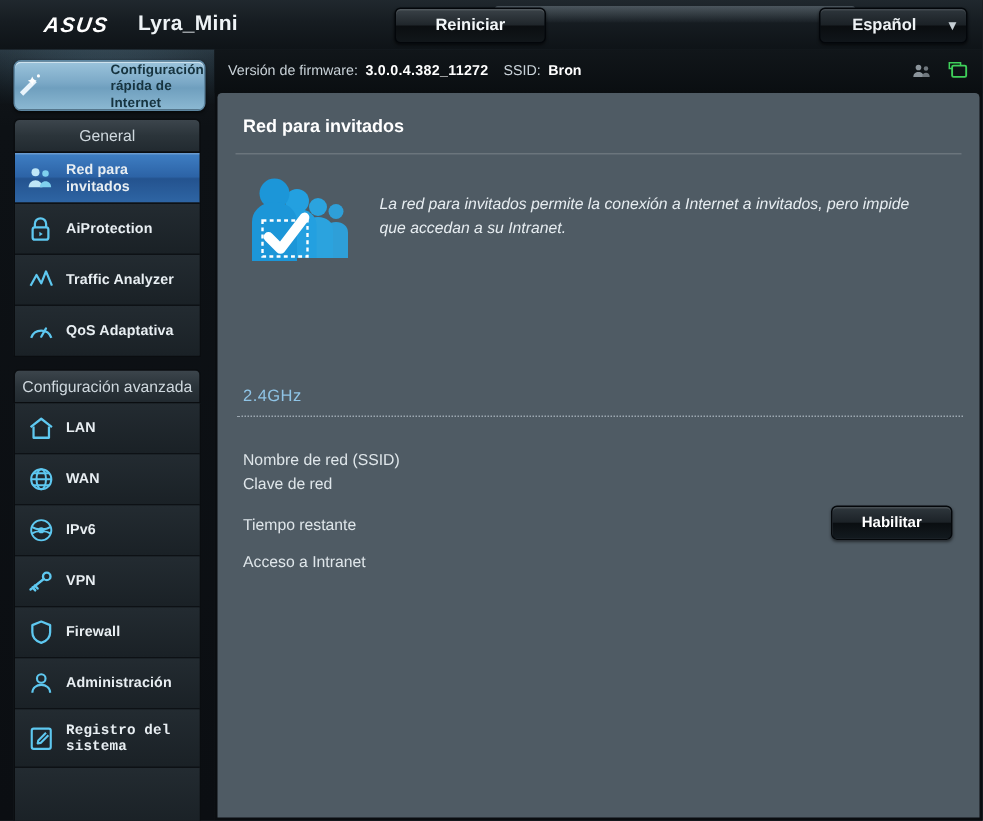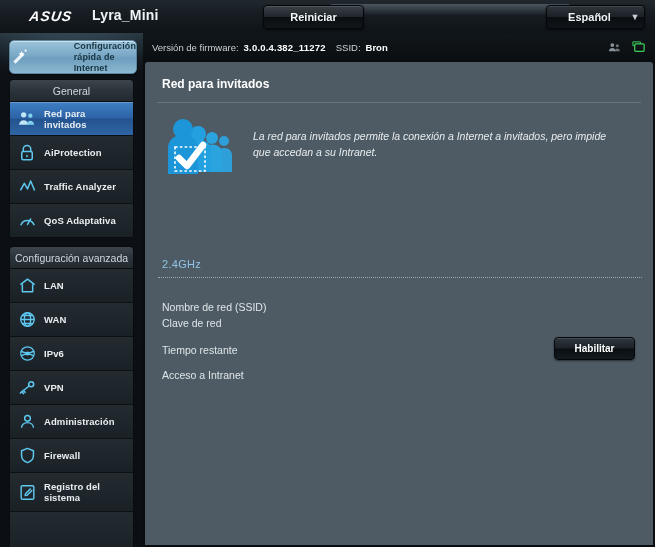--- a/index.html
+++ b/index.html
@@ -115,21 +115,21 @@
     height: 33px; display: flex; align-items: center;
     border-bottom: 1px solid #0d1115;
     background: linear-gradient(180deg,#232b31 0%, #1a2126 100%);
     cursor: pointer;
   }
   .menu-item:last-child { border-bottom: none; }
   .menu-item.active {
     background: linear-gradient(180deg,#3f7fc4 0%, #2c63a6 48%, #24538f 52%, #2e65a4 100%);
     box-shadow: inset 0 1px 0 rgba(255,255,255,.22);
   }
-  .menu-item.tall { height: 38px; }
+  .menu-item.tall { height: 38px; font-family: Liberation Mono, monospace; }
   .mi-icon {
     width: 34px; min-width: 34px; display: flex; align-items: center; justify-content: center;
   }
   .mi-label {
     font-size: 9.5px; font-weight: bold; color: #e8eef2; line-height: 11px;
     letter-spacing: .1px; padding-right: 4px;
   }
   .gap { height: 8px; }
 
   
@@ -331,35 +331,35 @@
             <svg width="20" height="20" viewBox="0 0 24 24" fill="none" stroke="#5ec8f0" stroke-width="1.9">
               <circle cx="17" cy="7.5" r="3"></circle>
               <path d="M14.6 9.6 L4 18 M7.5 14.8 l2.2 2.4 M5.6 16.3 l2.2 2.4" stroke-linecap="round"></path>
             </svg>
           </span>
           <span class="mi-label">VPN</span>
         </div>
 
         <div class="menu-item">
           <span class="mi-icon">
+            <svg width="19" height="19" viewBox="0 0 24 24" fill="none" stroke="#5ec8f0" stroke-width="1.9">
+              <path d="M12 3 L19.5 6 v6 c0 5-3.5 7.7-7.5 9 -4-1.3-7.5-4-7.5-9 V6 Z" stroke-linejoin="round"></path>
+            </svg>
+          </span>
+          <span class="mi-label">Firewall</span>
+        </div>
+
+        <div class="menu-item">
+          <span class="mi-icon">
             <svg width="19" height="19" viewBox="0 0 24 24" fill="none" stroke="#5ec8f0" stroke-width="1.8">
               <circle cx="12" cy="8" r="3.6"></circle>
               <path d="M4.5 20 c0-4.2 3.4-6.6 7.5-6.6 s7.5 2.4 7.5 6.6" stroke-linejoin="round"></path>
             </svg>
           </span>
           <span class="mi-label">Administración</span>
-        </div>
-
-        <div class="menu-item">
-          <span class="mi-icon">
-            <svg width="19" height="19" viewBox="0 0 24 24" fill="none" stroke="#5ec8f0" stroke-width="1.9">
-              <path d="M12 3 L19.5 6 v6 c0 5-3.5 7.7-7.5 9 -4-1.3-7.5-4-7.5-9 V6 Z" stroke-linejoin="round"></path>
-            </svg>
-          </span>
-          <span class="mi-label">Firewall</span>
         </div>
 
         <div class="menu-item tall">
           <span class="mi-icon">
             <svg width="19" height="19" viewBox="0 0 24 24" fill="none" stroke="#5ec8f0" stroke-width="1.8">
               <rect x="4" y="3.5" width="16" height="17" rx="1.6"></rect>
               <path d="M16 7 L9.5 13.5 L9 16 l2.5-.5 L18 9" stroke-linejoin="round"></path>
             </svg>
           </span>
           <span class="mi-label">Registro del sistema</span>

